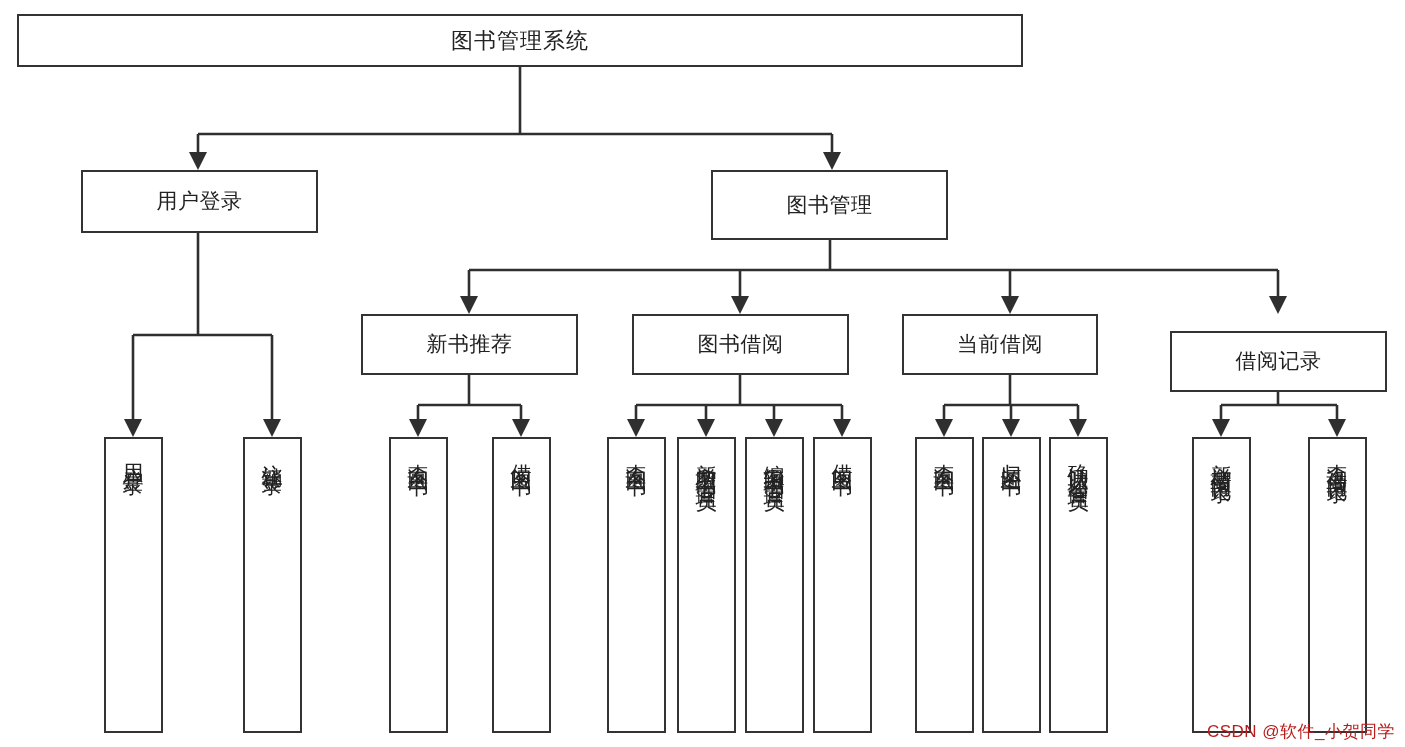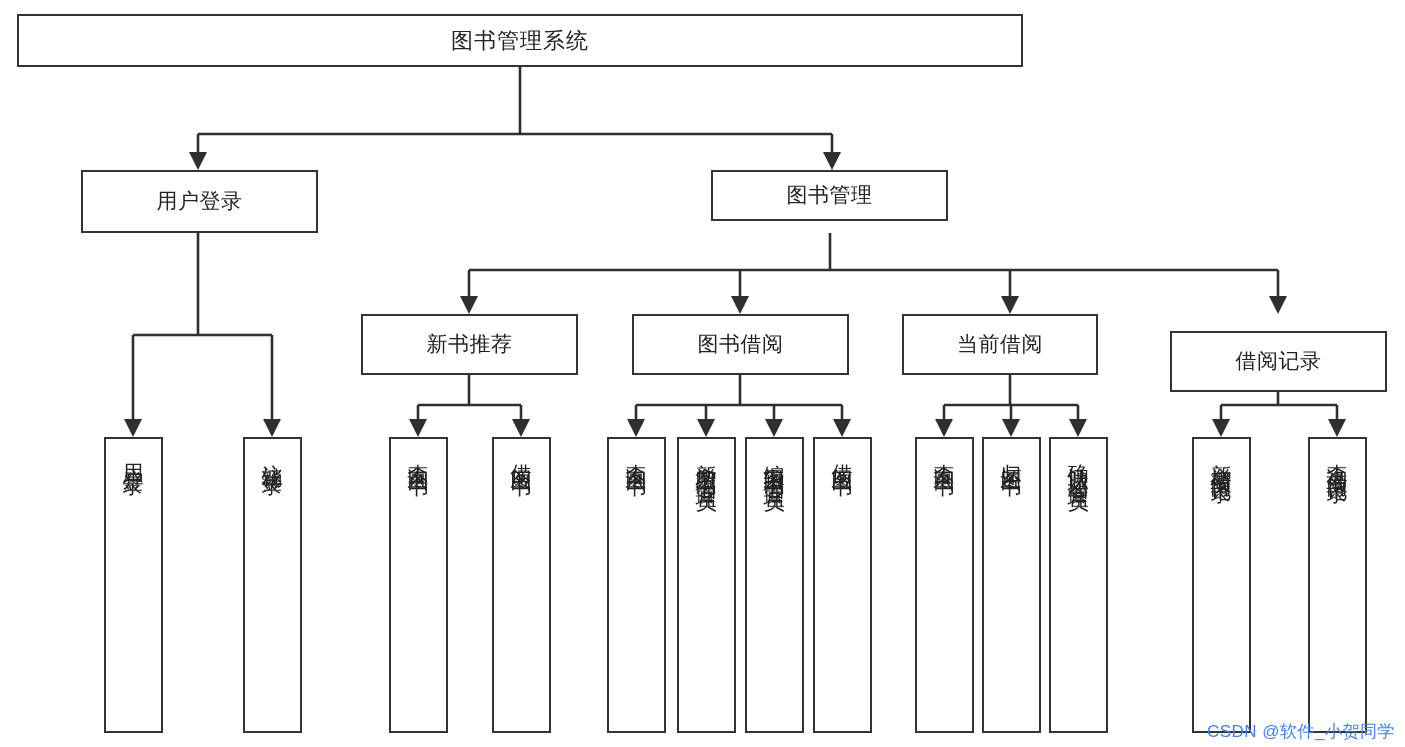--- a/index.html
+++ b/index.html
@@ -77,21 +77,21 @@
     letter-spacing: 4px;
     line-height: 1;
     white-space: nowrap;
   }
   
   #watermark {
     position: absolute;
     right: 10px;
     bottom: 4px;
     font-size: 17px;
-    color: #3b82f6;
+    color: #b91c1c;
     white-space: nowrap;
     letter-spacing: 0.5px;
   }
 </style>
 </head>
 <body>
 
 <div id="canvas">
 
   <svg id="connectors" viewBox="0 0 1405 747" width="1405" height="747" xmlns="http://www.w3.org/2000/svg">
@@ -171,21 +171,21 @@
   </svg>
 
   <div class="node horiz root" style="left:17px; top:14px; width:1006px; height:53px;">
     <span class="label">图书管理系统</span>
   </div>
 
   <div class="node horiz" style="left:81px; top:170px; width:237px; height:63px;">
     <span class="label">用户登录</span>
   </div>
 
-  <div class="node horiz" style="left:711px; top:170px; width:237px; height:51px;">
+  <div class="node horiz" style="left:711px; top:170px; width:237px; height:70px;">
     <span class="label">图书管理</span>
   </div>
 
   <div class="node horiz" style="left:361px; top:314px; width:217px; height:61px;">
     <span class="label">新书推荐</span>
   </div>
 
   <div class="node horiz" style="left:632px; top:314px; width:217px; height:61px;">
     <span class="label">图书借阅</span>
   </div>

